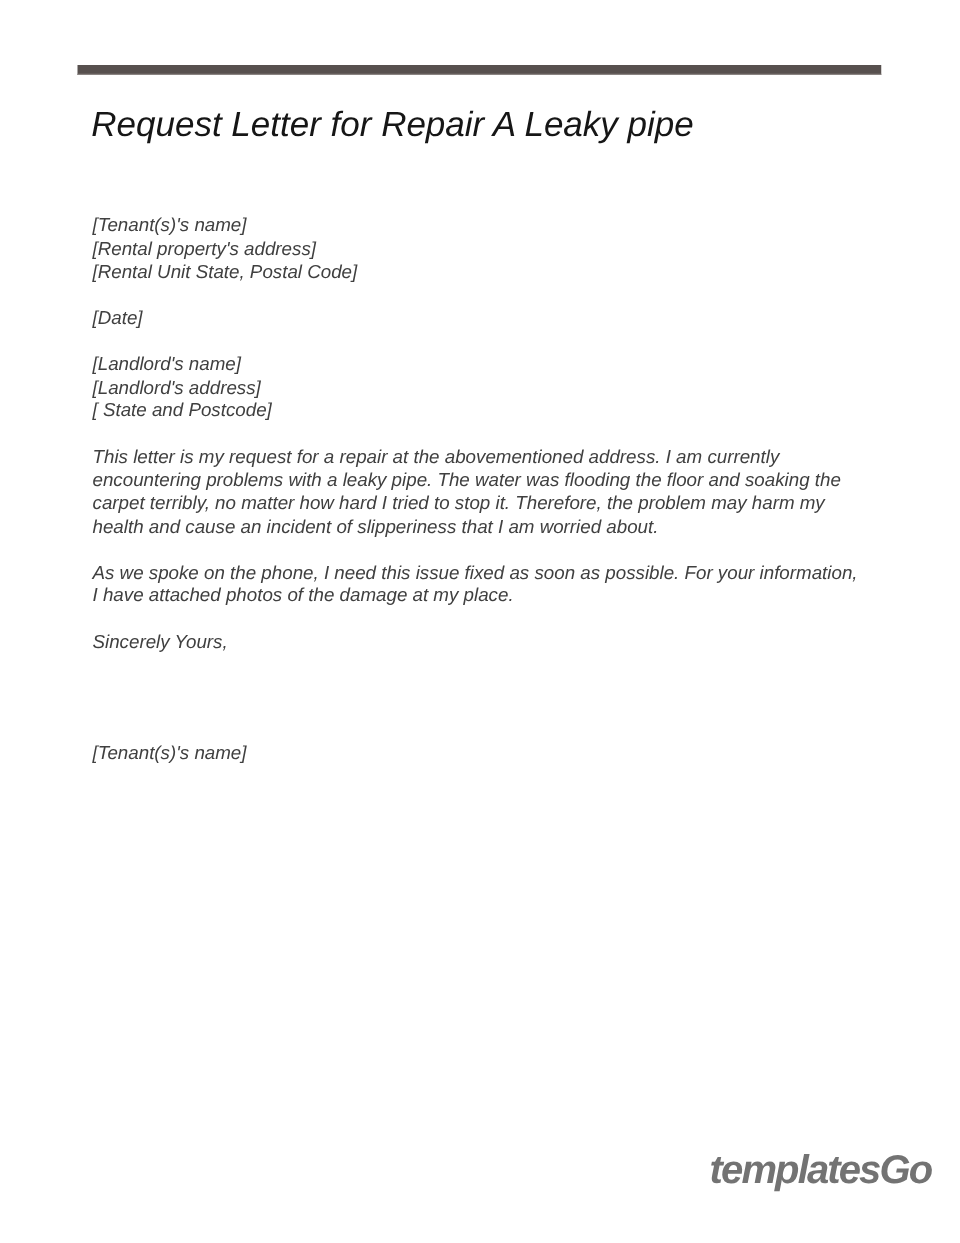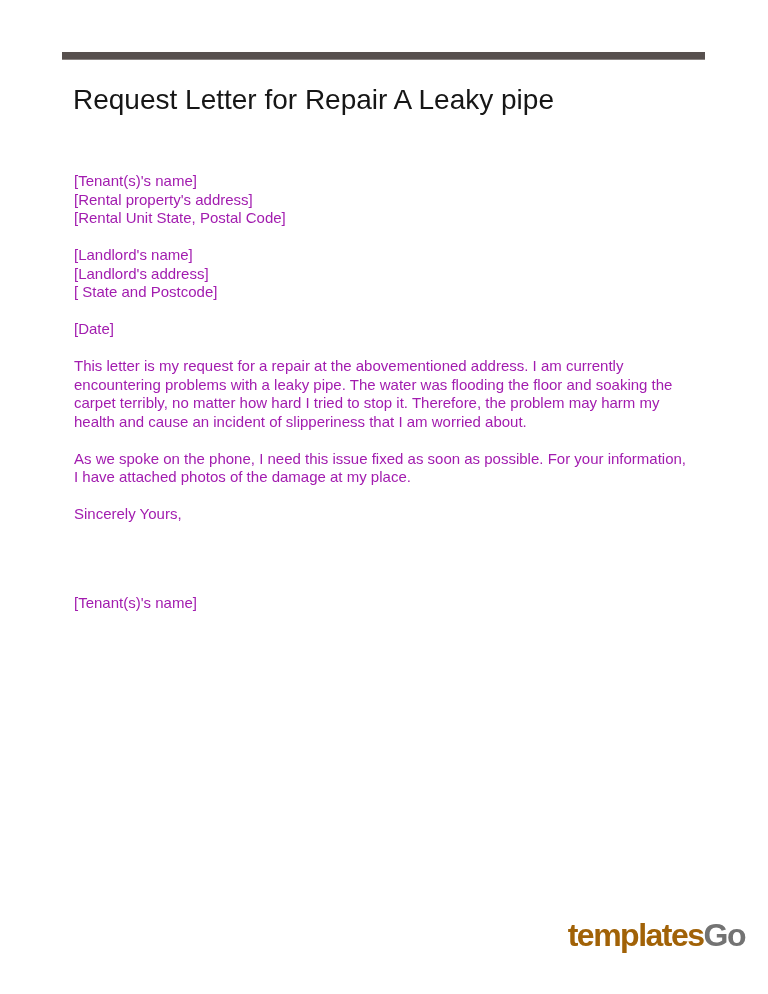--- a/index.html
+++ b/index.html
@@ -8,20 +8,21 @@
     background: #ffffff;
   }
   .page {
     position: relative;
     width: 768px;
     height: 994px;
     background: #ffffff;
     font-family: "Liberation Sans", sans-serif;
     color: #1f1f1f;
     overflow: hidden;
+    font-style: italic;
   }
   .top-bar {
     position: absolute;
     left: 62px;
     top: 52px;
     width: 643px;
     height: 7px;
     background: #57504e;
     border-bottom: 1px solid #8a8482;
   }
@@ -35,63 +36,63 @@
     letter-spacing: 0;
     color: #161616;
   }
   .letter {
     position: absolute;
     left: 74px;
     top: 172px;
     width: 622px;
     font-size: 15px;
     line-height: 18.5px;
-    color: #a21caf;
+    color: #404040;
   }
   .letter p {
     margin: 0 0 18.5px 0;
     white-space: pre-line;
   }
   .letter p.closing {
     margin-bottom: 70px;
   }
   .letter p.signature {
     margin-bottom: 0;
   }
   .logo {
     position: absolute;
     right: 23px;
     bottom: 40px;
     font-size: 32px;
     font-weight: bold;
     letter-spacing: -1.5px;
     white-space: nowrap;
   }
-  .logo .logo-dark { color: #a16207; margin-left: 32px; }
+  .logo .logo-dark { color: #737373; margin-left: 32px; }
   .logo .logo-green { color: #737373; }
 </style>
 </head>
 <body>
 
 <div class="page">
 
   <div class="top-bar"></div>
 
   <h1 class="title">Request Letter for Repair A Leaky pipe</h1>
 
   <div class="letter">
     <p>[Tenant(s)'s name]
 [Rental property's address]
 [Rental Unit State, Postal Code]</p>
 
+    <p>[Date]</p>
+
     <p>[Landlord's name]
 [Landlord's address]
 [ State and Postcode]</p>
-
-    <p>[Date]</p>
 
 
     <p>This letter is my request for a repair at the abovementioned address. I am currently
 encountering problems with a leaky pipe. The water was flooding the floor and soaking the
 carpet terribly, no matter how hard I tried to stop it. Therefore, the problem may harm my
 health and cause an incident of slipperiness that I am worried about.</p>
 
     <p>As we spoke on the phone, I need this issue fixed as soon as possible. For your information,
 I have attached photos of the damage at my place.</p>
 

